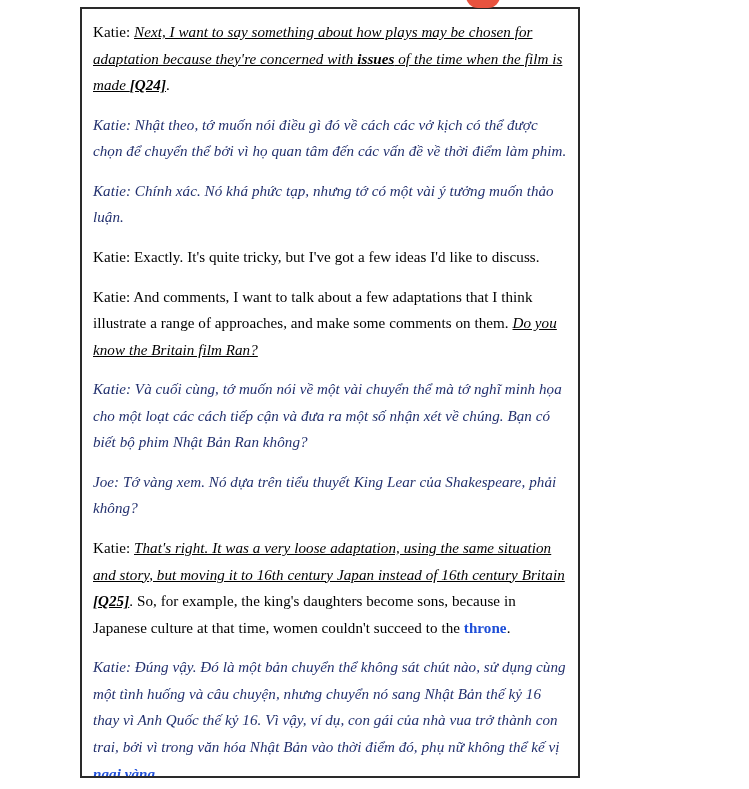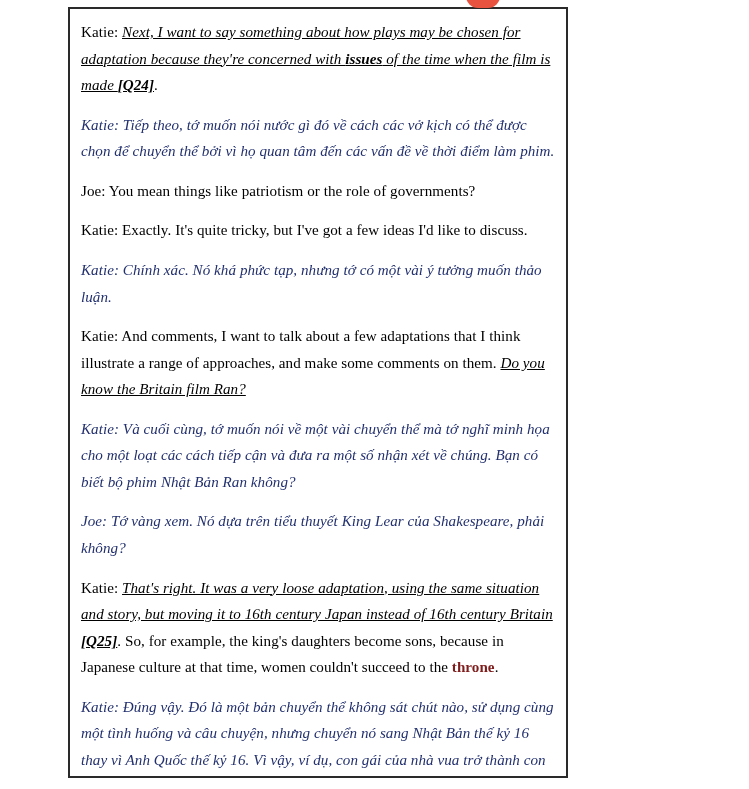--- a/index.html
+++ b/index.html
@@ -22,21 +22,21 @@
     top: -16px;
     width: 34px;
     height: 24px;
     background: #e8533f;
     border-radius: 14px;
     z-index: 5;
   }
 
   #doc-frame {
     position: absolute;
-    left: 68px;
+    left: 80px;
     top: 7px;
     width: 500px;
     height: 771px;
     box-sizing: border-box;
     border: 2px solid #2a2a2a;
     background: #ffffff;
     overflow: hidden;
     z-index: 1;
   }
 
@@ -57,57 +57,53 @@
   
   p.vi {
     color: #22306e;
     font-style: italic;
   }
 
   
   .u   { text-decoration: underline; }
   .i   { font-style: italic; }
   .b   { font-weight: bold; }
-  .red { color: #7f1d1d; font-weight: bold; }
+  .red { color: #1d4ed8; font-weight: bold; }
 
   .speaker { font-style: normal; }
   p.vi .speaker { font-style: italic; }
 </style>
 </head>
 <body>
 
 <div id="top-marker"></div>
 
 <div id="doc-frame">
   <div id="doc-body">
 
     <p class="line">
       <span class="speaker">Katie:</span>
       <span class="u i">Next, I want to say something about how plays may be chosen for adaptation because they're concerned with <span class="b">issues</span> of the time when the film is made <span class="b">[Q24]</span></span><span>.</span>
     </p>
 
     <p class="line vi">
       <span class="speaker">Katie:</span>
-      <span>Tiếp theo, tớ muốn nói nước gì đó về cách các vở kịch có thể được chọn để chuyển thể bởi vì họ quan tâm đến các vấn đề về thời điểm làm phim.</span>
+      <span>Nhật theo, tớ muốn nói điều gì đó về cách các vở kịch có thể được chọn để chuyển thể bởi vì họ quan tâm đến các vấn đề về thời điểm làm phim.</span>
     </p>
 
-    <p class="line">
-      <span class="speaker">Joe:</span>
-      <span>You mean things like patriotism or the role of governments?</span>
+
+
+    <p class="line vi">
+      <span class="speaker">Katie:</span>
+      <span>Chính xác. Nó khá phức tạp, nhưng tớ có một vài ý tưởng muốn thảo luận.</span>
     </p>
-
 
     <p class="line">
       <span class="speaker">Katie:</span>
       <span>Exactly. It's quite tricky, but I've got a few ideas I'd like to discuss.</span>
-    </p>
-
-    <p class="line vi">
-      <span class="speaker">Katie:</span>
-      <span>Chính xác. Nó khá phức tạp, nhưng tớ có một vài ý tưởng muốn thảo luận.</span>
     </p>
 
     <p class="line">
       <span class="speaker">Katie:</span>
       <span>And comments, I want to talk about a few adaptations that I think illustrate a range of approaches, and make some comments on them. </span><span class="u i">Do you know the Britain film Ran?</span>
     </p>
 
     <p class="line vi">
       <span class="speaker">Katie:</span>
       <span>Và cuối cùng, tớ muốn nói về một vài chuyển thể mà tớ nghĩ minh họa cho một loạt các cách tiếp cận và đưa ra một số nhận xét về chúng. Bạn có biết bộ phim Nhật Bản Ran không?</span>

